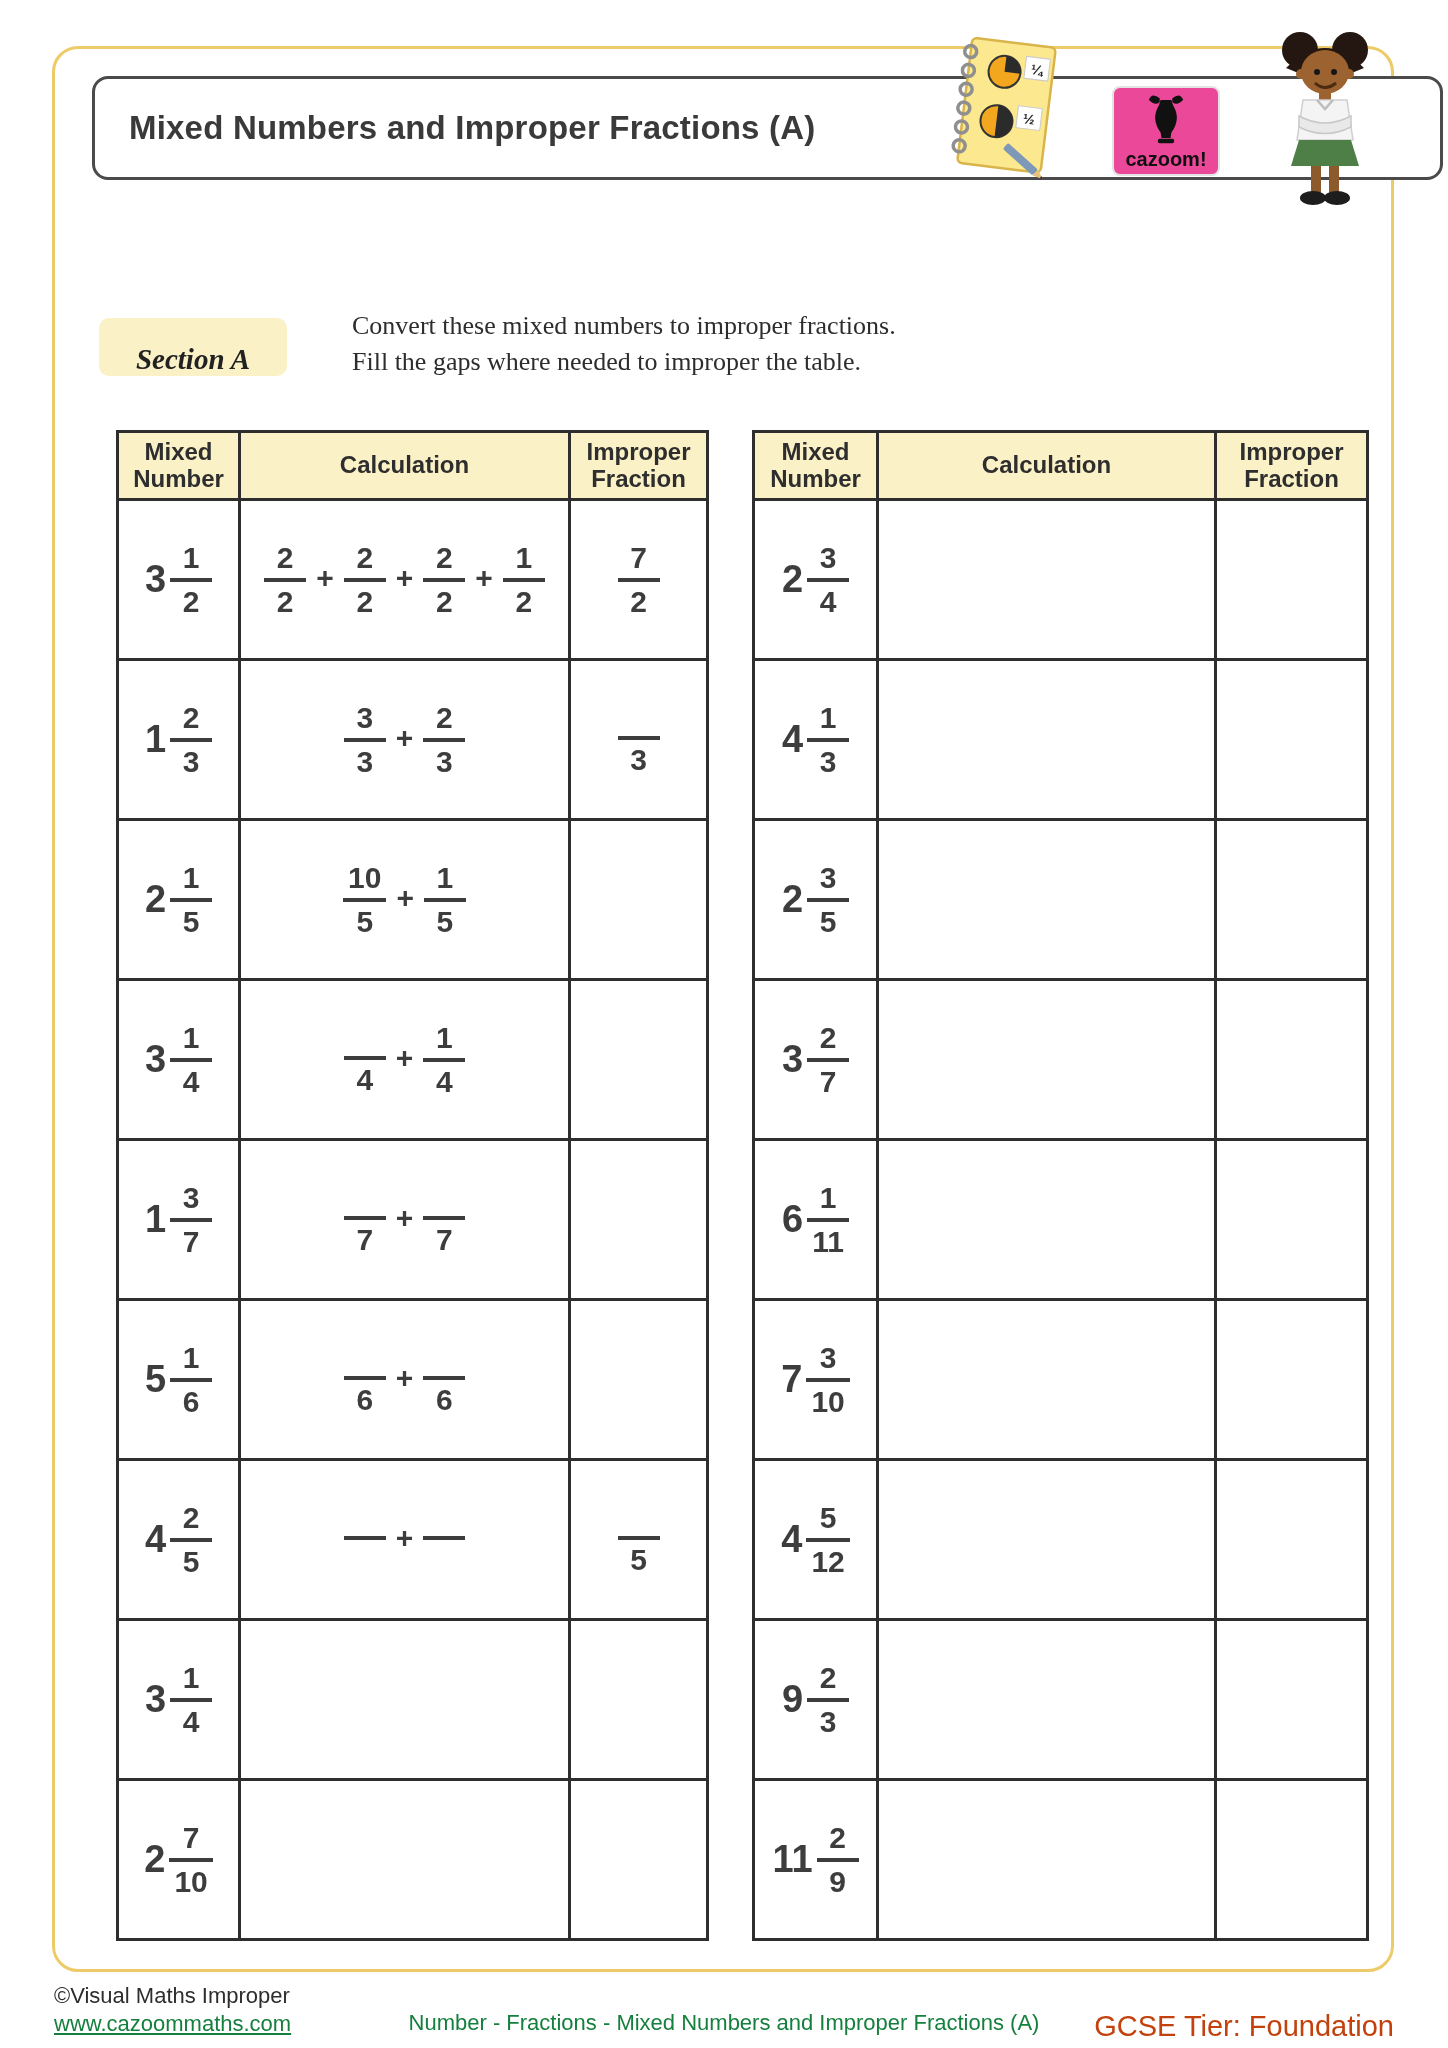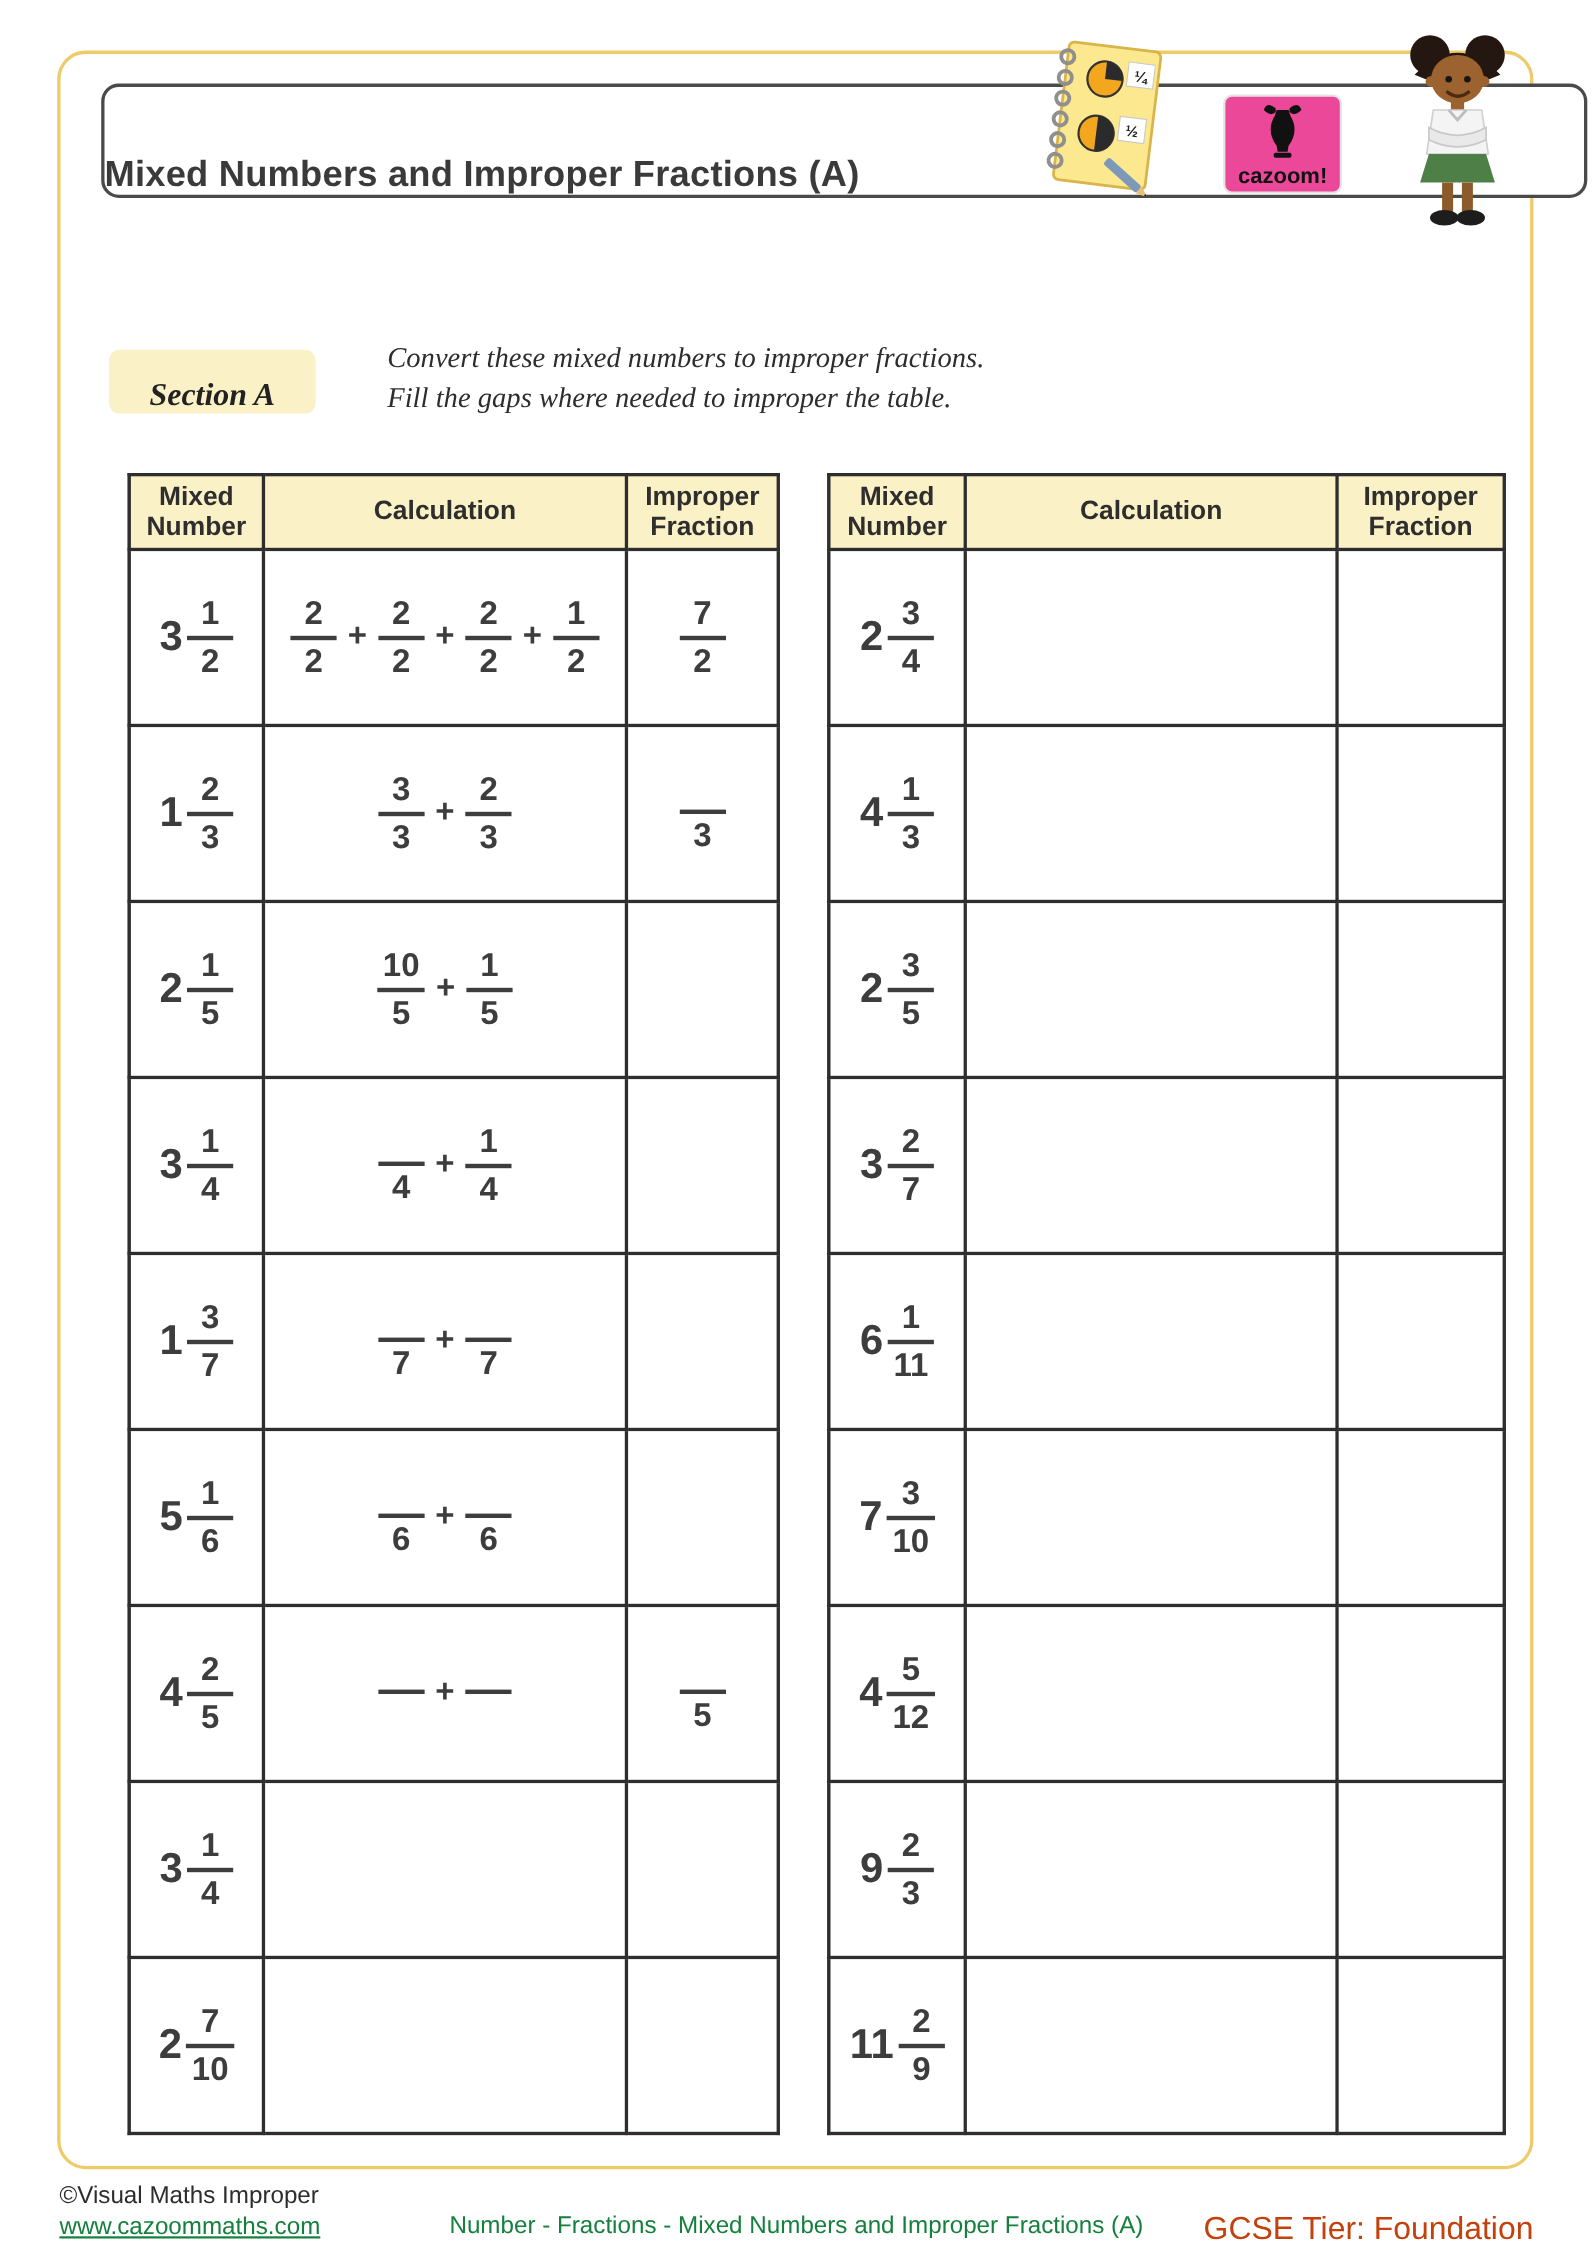--- a/index.html
+++ b/index.html
@@ -4,35 +4,35 @@
 <style>
   * { margin:0; padding:0; box-sizing:border-box; }
   html,body { width:1448px; height:2048px; }
   body { position:relative; background:#ffffff; font-family:"Liberation Sans", sans-serif; color:#2f2f2f; overflow:hidden; }
 
   .page-border { position:absolute; left:52px; top:46px; width:1342px; height:1926px;
     border:3px solid #EECB69; border-radius:26px; }
 
   .title-box { position:absolute; left:92px; top:76px; width:1351px; height:104px;
     border:3px solid #4a4a4a; border-radius:16px; background:#fff;
-    display:flex; align-items:flex-end; z-index:1; }
+    display:flex; align-items:center; padding-left:34px; z-index:1; }
   .title-box h1 { font-size:33px; font-weight:bold; color:#3a3a3a; letter-spacing:0.2px; }
 
   .notepad { position:absolute; left:928px; top:30px; width:152px; height:158px; z-index:2; }
   .logo { position:absolute; left:1112px; top:86px; width:108px; height:90px; text-align:center; z-index:2;
     background:#ec4899; border:2px solid #e3e3e3; border-radius:8px; padding-top:4px; }
   .logo svg { width:54px; height:54px; }
   .logo-text { font-size:20px; font-weight:bold; color:#101010; margin-top:-2px; }
   .girl { position:absolute; left:1258px; top:28px; width:138px; height:182px; z-index:2; }
 
   .section-label { position:absolute; left:99px; top:318px; width:188px; height:58px;
     background:#FBF1C7; border-radius:10px; display:flex; align-items:flex-end; justify-content:center;
     font-family:"Liberation Serif", serif; font-style:italic; font-weight:bold; font-size:29px; color:#222; }
   .instructions { position:absolute; left:352px; top:308px;
-    font-family:"Liberation Serif", serif; font-style:italic; font-size:26px; color:#2d2d2d; line-height:36px; }
+    font-family:"Liberation Serif", serif; font-size:26px; color:#2d2d2d; line-height:36px; }
 
   table.wtable { position:absolute; border-collapse:collapse; table-layout:fixed; background:#ef4444; }
   table.left  { left:116px; top:430px; width:590px; }
   table.right { left:752px; top:430px; width:614px; }
   .wtable th { background:#FBF1C7; border:3px solid #2e2e2e; font-size:24px; font-weight:bold;
     color:#2e2e2e; height:68px; line-height:1.12; padding:4px 2px; text-align:center; }
   .wtable td { border:3px solid #2e2e2e; height:160px; text-align:center; vertical-align:middle;
     background:#fff; white-space:nowrap; }
   table.left  .col-mixed { width:122px; }  table.left  .col-calc { width:330px; }  table.left  .col-improper { width:138px; }
   table.right .col-mixed { width:124px; }  table.right .col-calc { width:338px; }  table.right .col-improper { width:152px; }

